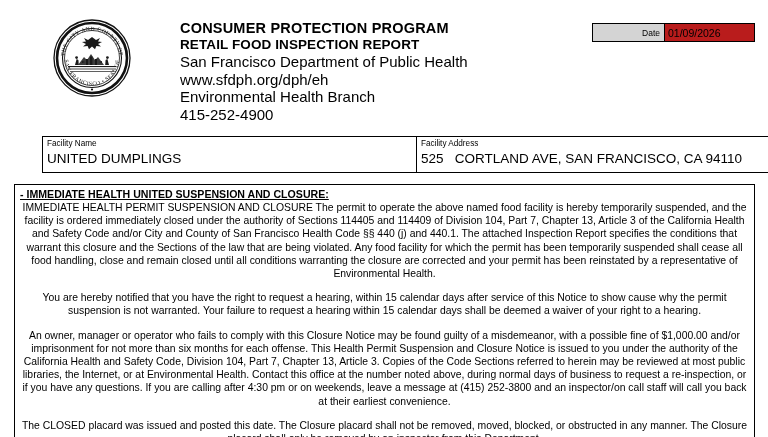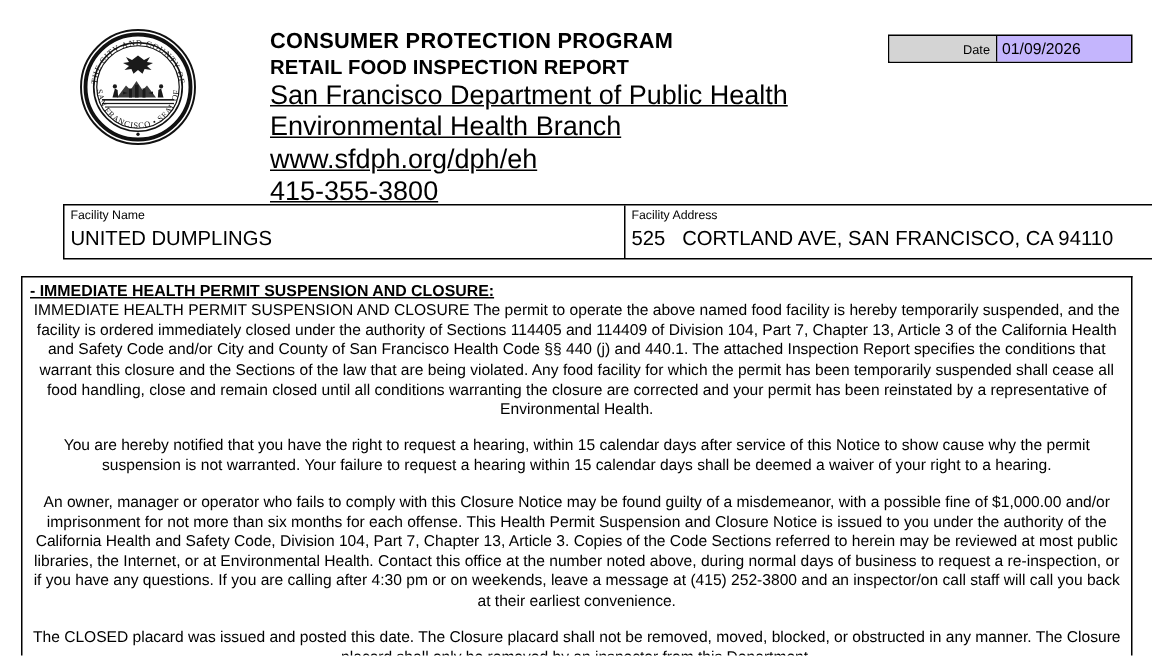--- a/index.html
+++ b/index.html
@@ -49,23 +49,22 @@
     font-size: 14.5px;
     font-weight: bold;
     letter-spacing: .2px;
   }
   .title-2 {
     font-size: 13.5px;
     font-weight: bold;
     letter-spacing: .1px;
   }
   .subtitle {
-    font-size: 18px;
+    font-size: 15px;
     font-weight: normal;
-    text-decoration: underline;
   }
 
   
   .date-box {
     position: absolute;
     left: 592px;
     top: 23px;
     width: 163px;
     height: 19px;
     border: 1px solid #000;
@@ -79,21 +78,21 @@
     border-right: 1px solid #000;
     display: flex;
     align-items: center;
     justify-content: flex-end;
     padding-right: 4px;
     box-sizing: border-box;
     font-size: 8.5px;
   }
   .date-value {
     flex: 1;
-    background: #c4b5fd;
+    background: #b91c1c;
     display: flex;
     align-items: center;
     padding-left: 3px;
     box-sizing: border-box;
     font-size: 10.5px;
   }
 
   
   .facility-row {
     position: absolute;
@@ -199,44 +198,44 @@
           <path d="M50 46 l0-4 M50 43 l-3 1 3 1z"></path>
         </g>
         <circle cx="40" cy="71.5" r="1.1" fill="#111"></circle>
       </svg>
     </div>
 
     <div class="title-block">
       <div class="title-1">CONSUMER PROTECTION PROGRAM</div>
       <div class="title-2">RETAIL FOOD INSPECTION REPORT</div>
       <div class="subtitle">San Francisco Department of Public Health</div>
+      <div class="subtitle">www.sfdph.org/dph/eh</div>
       <div class="subtitle">Environmental Health Branch</div>
-      <div class="subtitle">www.sfdph.org/dph/eh</div>
-      <div class="subtitle">415-355-3800</div>
+      <div class="subtitle">415-252-4900</div>
     </div>
 
     <div class="date-box">
       <div class="date-label">Date</div>
       <div class="date-value">01/09/2026</div>
     </div>
   </div>
 
   <div class="facility-row">
     <div class="facility-cell name">
       <div class="cell-label">Facility Name</div>
       <div class="cell-value">UNITED DUMPLINGS</div>
     </div>
     <div class="facility-cell addr">
       <div class="cell-label">Facility Address</div>
       <div class="cell-value">525   CORTLAND AVE, SAN FRANCISCO, CA 94110</div>
     </div>
   </div>
 
   <div class="body-box">
-    <div class="section-heading">- IMMEDIATE HEALTH PERMIT SUSPENSION AND CLOSURE:</div>
+    <div class="section-heading">- IMMEDIATE HEALTH UNITED SUSPENSION AND CLOSURE:</div>
     <p class="para"> IMMEDIATE HEALTH PERMIT SUSPENSION AND CLOSURE The permit to operate the above named food facility is hereby temporarily suspended, and the facility is ordered immediately closed under the authority of Sections 114405 and 114409 of Division 104, Part 7, Chapter 13, Article 3 of the California Health and Safety Code and/or City and County of San Francisco Health Code §§ 440 (j) and 440.1. The attached Inspection Report specifies the conditions that warrant this closure and the Sections of the law that are being violated. Any food facility for which the permit has been temporarily suspended shall cease all food handling, close and remain closed until all conditions warranting the closure are corrected and your permit has been reinstated by a representative of Environmental Health.</p>
     <div class="para-gap"></div>
     <p class="para">You are hereby notified that you have the right to request a hearing, within 15 calendar days after service of this Notice to show cause why the permit suspension is not warranted. Your failure to request a hearing within 15 calendar days shall be deemed a waiver of your right to a hearing.</p>
     <div class="para-gap"></div>
     <p class="para">An owner, manager or operator who fails to comply with this Closure Notice may be found guilty of a misdemeanor, with a possible fine of $1,000.00 and/or imprisonment for not more than six months for each offense. This Health Permit Suspension and Closure Notice is issued to you under the authority of the California Health and Safety Code, Division 104, Part 7, Chapter 13, Article 3. Copies of the Code Sections referred to herein may be reviewed at most public libraries, the Internet, or at Environmental Health. Contact this office at the number noted above, during normal days of business to request a re-inspection, or if you have any questions. If you are calling after 4:30 pm or on weekends, leave a message at (415) 252-3800 and an inspector/on call staff will call you back at their earliest convenience.</p>
     <div class="para-gap"></div>
     <p class="para">The CLOSED placard was issued and posted this date. The Closure placard shall not be removed, moved, blocked, or obstructed in any manner. The Closure placard shall only be removed by an inspector from this Department.</p>
 
   </div>
 

